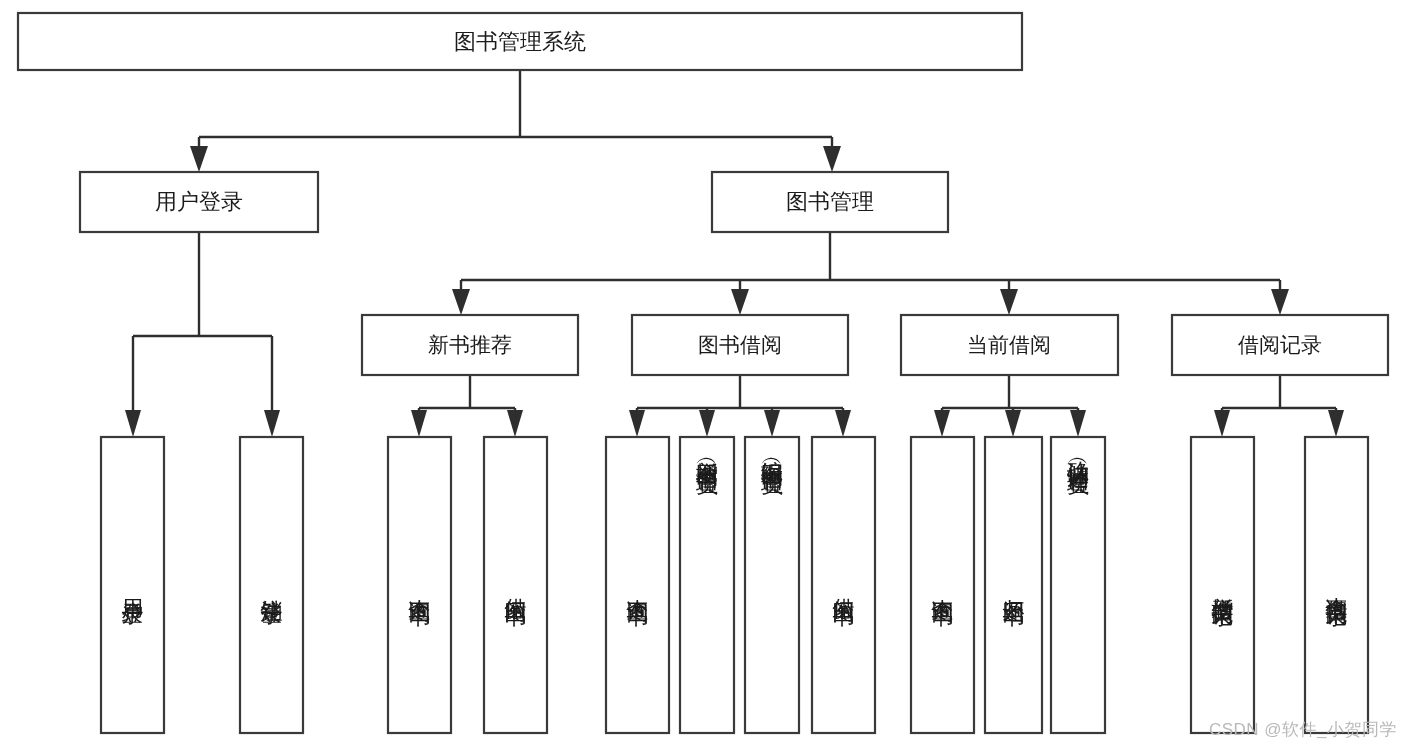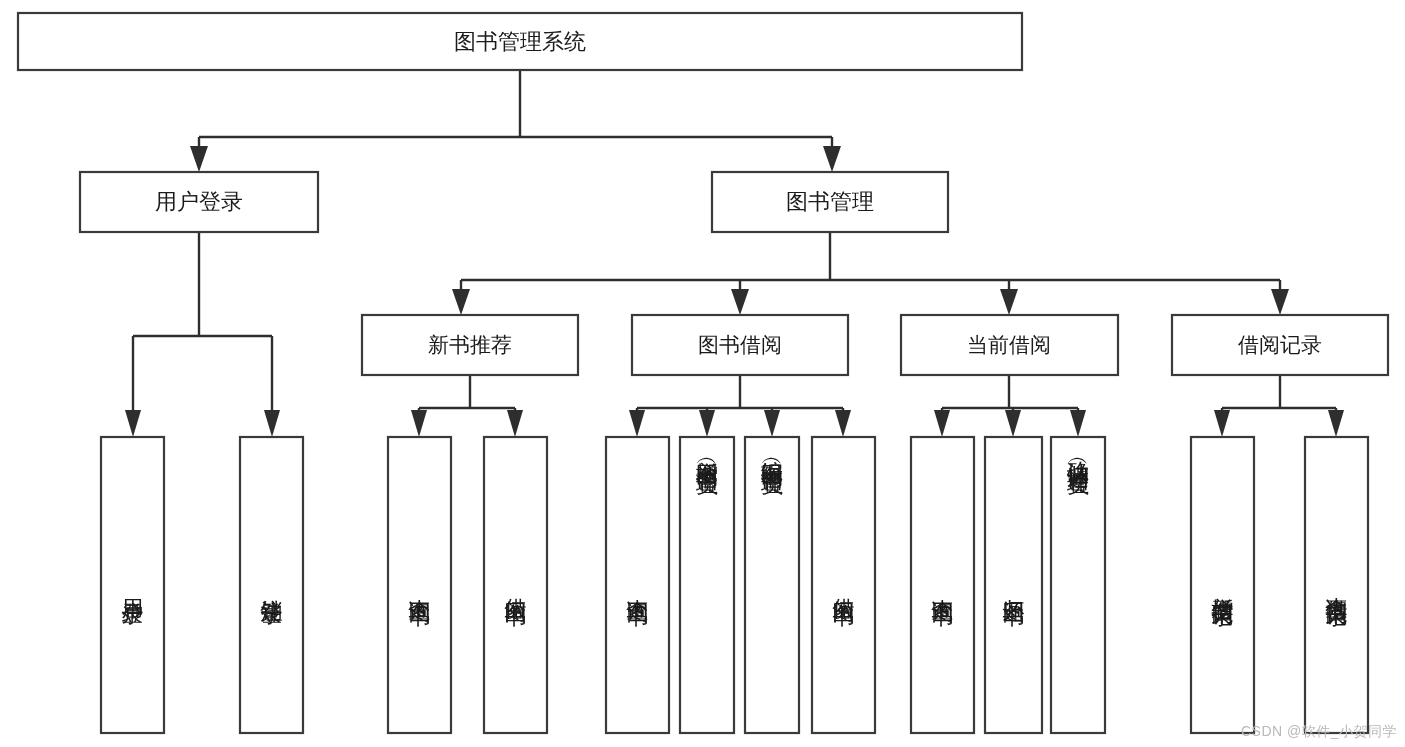--- a/index.html
+++ b/index.html
@@ -63,21 +63,21 @@
     color: #1b1b1b;
     text-align: center;
     white-space: nowrap;
     pointer-events: none;
   }
   .watermark {
     position: absolute;
     right: 8px;
     bottom: 6px;
     font-family: "Liberation Sans", "DejaVu Sans", sans-serif;
-    font-size: 14px;
+    font-size: 17px;
     color: #b9b9b9;
     letter-spacing: 0.5px;
     user-select: none;
   }
 </style>
 </head>
 <body>
 
 <div id="diagram-root">
 

